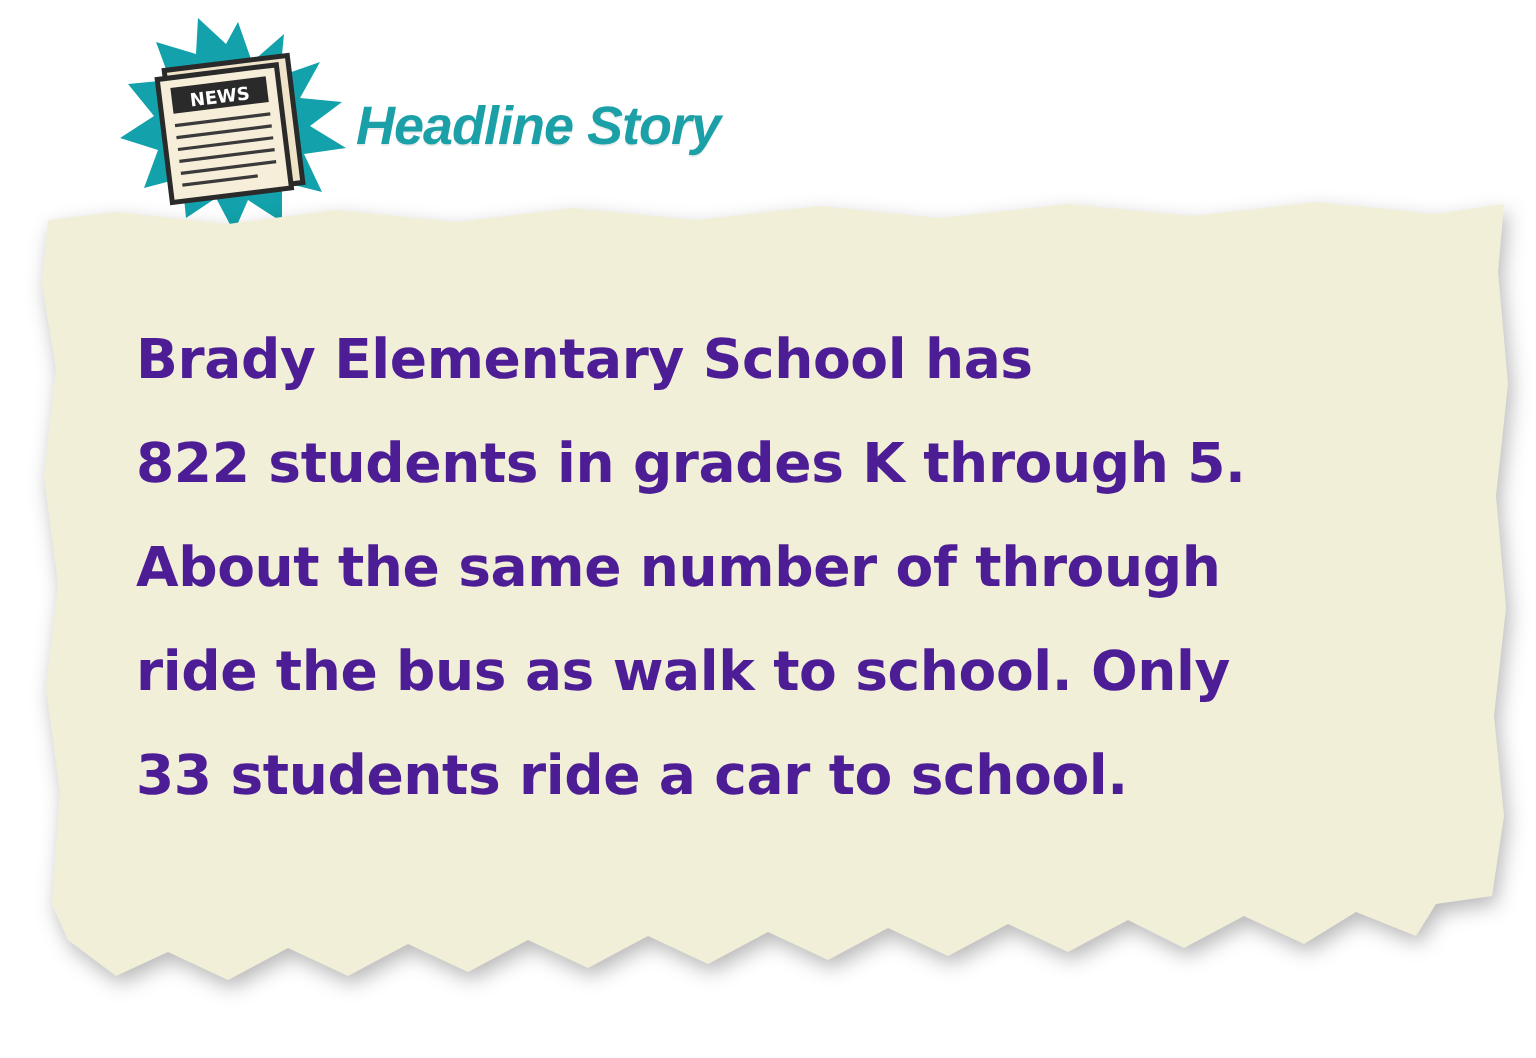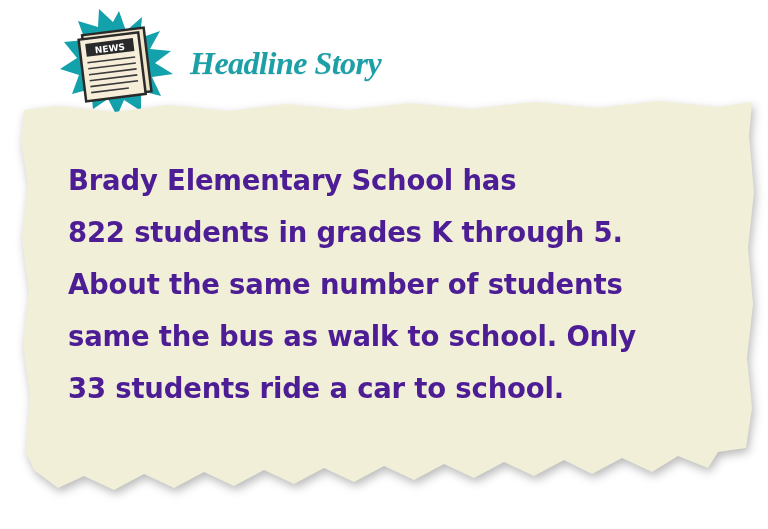--- a/index.html
+++ b/index.html
@@ -31,27 +31,26 @@
     height: 108px;
     flex: 0 0 auto;
   }
   .news-badge svg {
     position: absolute;
     left: 0;
     top: 0;
   }
 
   .headline-title {
-    font-family: Liberation Serif, serif;
+    font-family: Liberation Sans, sans-serif;
     font-weight: bold;
     font-style: italic;
-    font-size: 32px;
+    font-size: 27px;
     color: #1ba0a8;
     letter-spacing: -0.5px;
-    margin-left: 12px;
     white-space: nowrap;
     line-height: 1;
     text-shadow: 0 1px 0 rgba(0,0,0,0.08);
   }
 
   
   .note-wrap {
     position: absolute;
     left: 18px;
     top: 96px;
@@ -126,17 +125,17 @@
                L516,380 L486,366 L456,382 L426,368 L396,384 L366,370 L336,386
                L306,372 L276,388 L246,374 L216,390 L186,376 L156,392 L126,378
                L96,394 L66,380 L40,392 L16,374 L8,356
                L12,300 L5,248 L11,196 L4,142 L10,88 L3,46 Z" fill="#f2efd9"></path>
     </svg>
   </div>
 
   <div class="note-text">
     <div class="line">Brady Elementary School has</div>
     <div class="line">822 students in grades K through 5.</div>
-    <div class="line">About the same number of students</div>
-    <div class="line">same the bus as walk to school. Only</div>
+    <div class="line">About the same number of through</div>
+    <div class="line">ride the bus as walk to school. Only</div>
     <div class="line">33 students ride a car to school.</div>
   </div>
 </div>
 
 </body></html>

